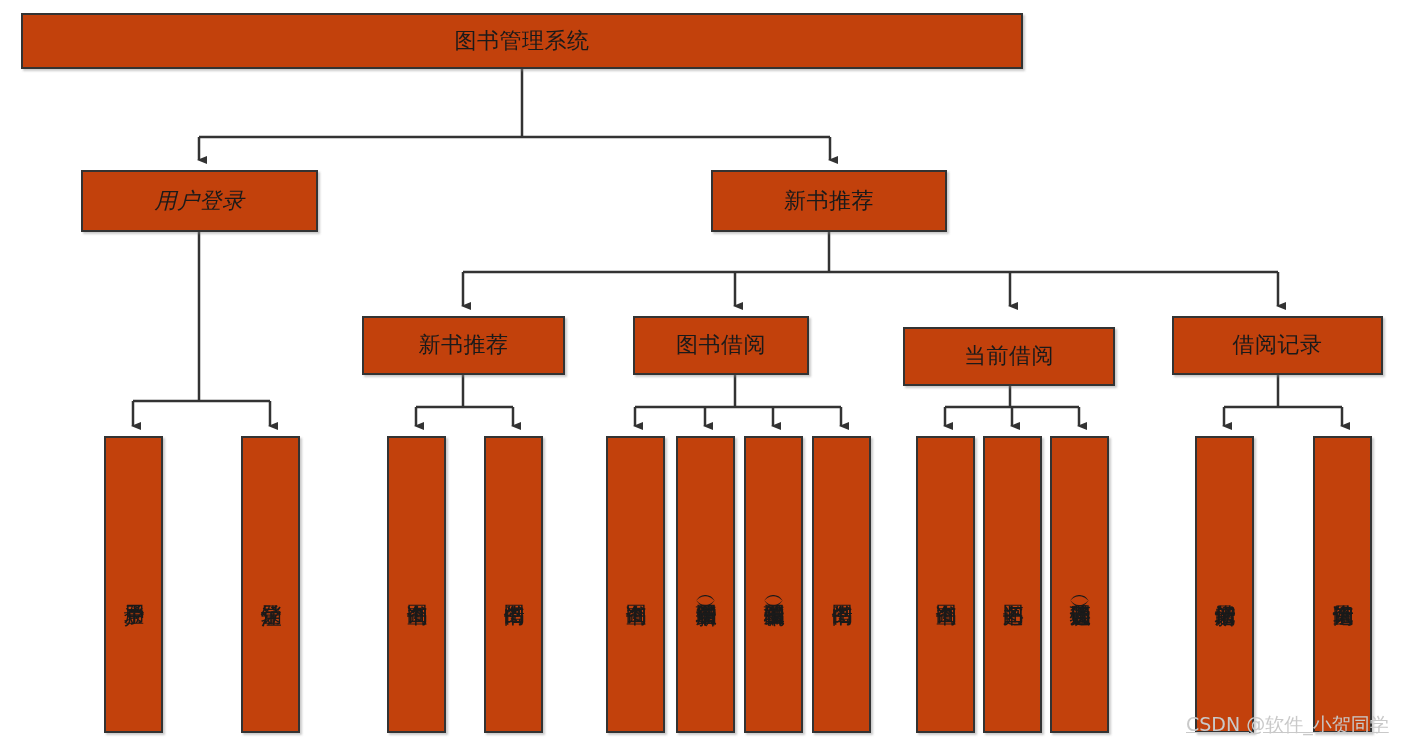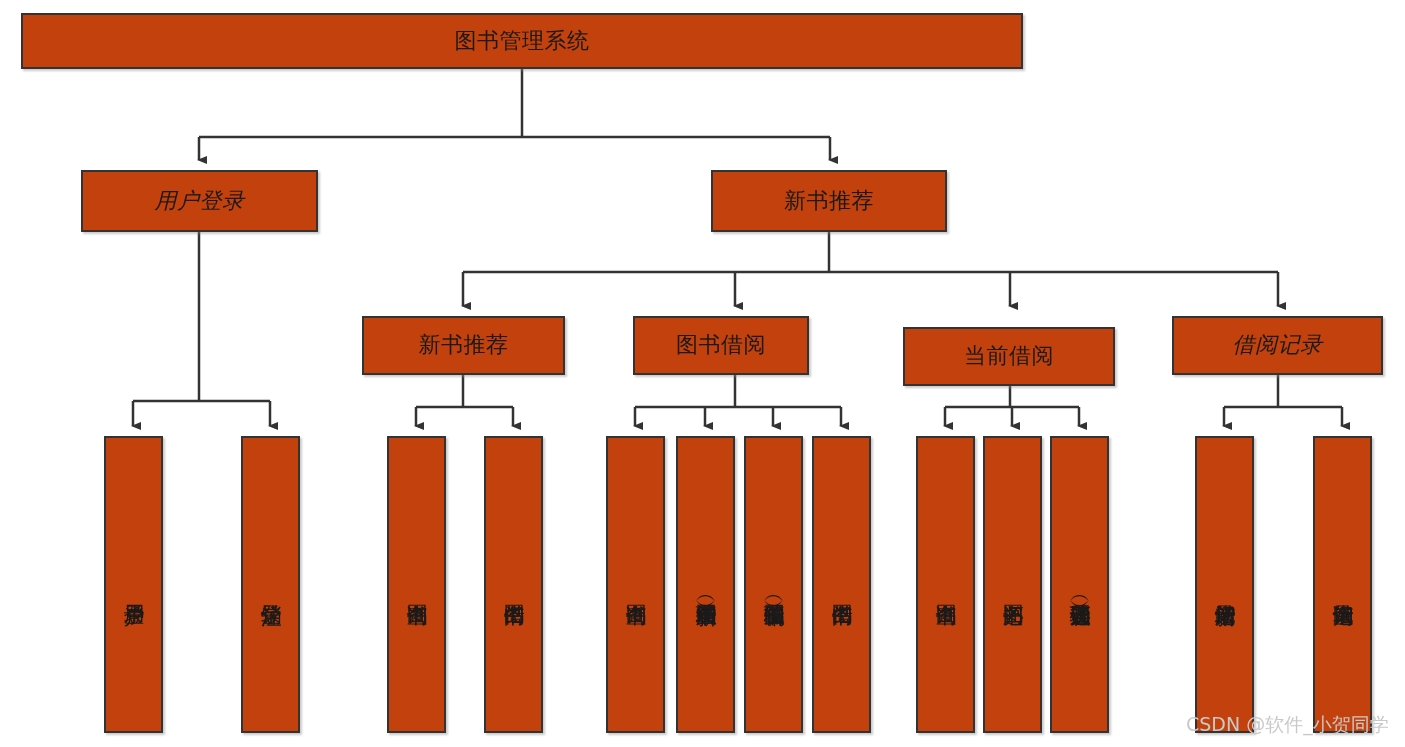--- a/index.html
+++ b/index.html
@@ -65,20 +65,21 @@
     pointer-events: none;
   }
   .watermark {
     position: absolute;
     left: 1186px;
     top: 712px;
     font-size: 19px;
     color: #c9c9c9;
     white-space: nowrap;
     font-family: "DejaVu Sans", "Liberation Sans", sans-serif;
+    text-decoration: underline;
   }
 </style>
 </head>
 <body>
 
 <div id="diagram-root">
 
   <svg id="connectors" viewBox="0 0 1405 747" xmlns="http://www.w3.org/2000/svg">
     <defs>
       <marker id="arrow" markerWidth="10" markerHeight="10" refX="5" refY="8" orient="auto" markerUnits="userSpaceOnUse">
@@ -154,21 +155,21 @@
 
   <div class="node-box" style="left: 362px; top: 316px; width: 203px; height: 59px;">
     <span class="node-label-h">新书推荐</span>
   </div>
   <div class="node-box" style="left: 633px; top: 316px; width: 176px; height: 59px;">
     <span class="node-label-h">图书借阅</span>
   </div>
   <div class="node-box" style="left: 903px; top: 316px; width: 212px; height: 59px; margin-top: 11px;">
     <span class="node-label-h">当前借阅</span>
   </div>
-  <div class="node-box" style="left: 1172px; top: 316px; width: 211px; height: 59px; font-style: italic;">
+  <div class="node-box" style="left: 1172px; top: 316px; width: 211px; height: 59px;">
     <span class="node-label-h">借阅记录</span>
   </div>
 
   <div class="node-box" style="left: 104px; top: 436px; width: 59px; height: 297px;">
     <span class="node-label-v">用户登录</span>
   </div>
   <div class="node-box" style="left: 241px; top: 436px; width: 59px; height: 297px;">
     <span class="node-label-v">注销登录</span>
   </div>
   <div class="node-box" style="left: 387px; top: 436px; width: 59px; height: 297px;">

